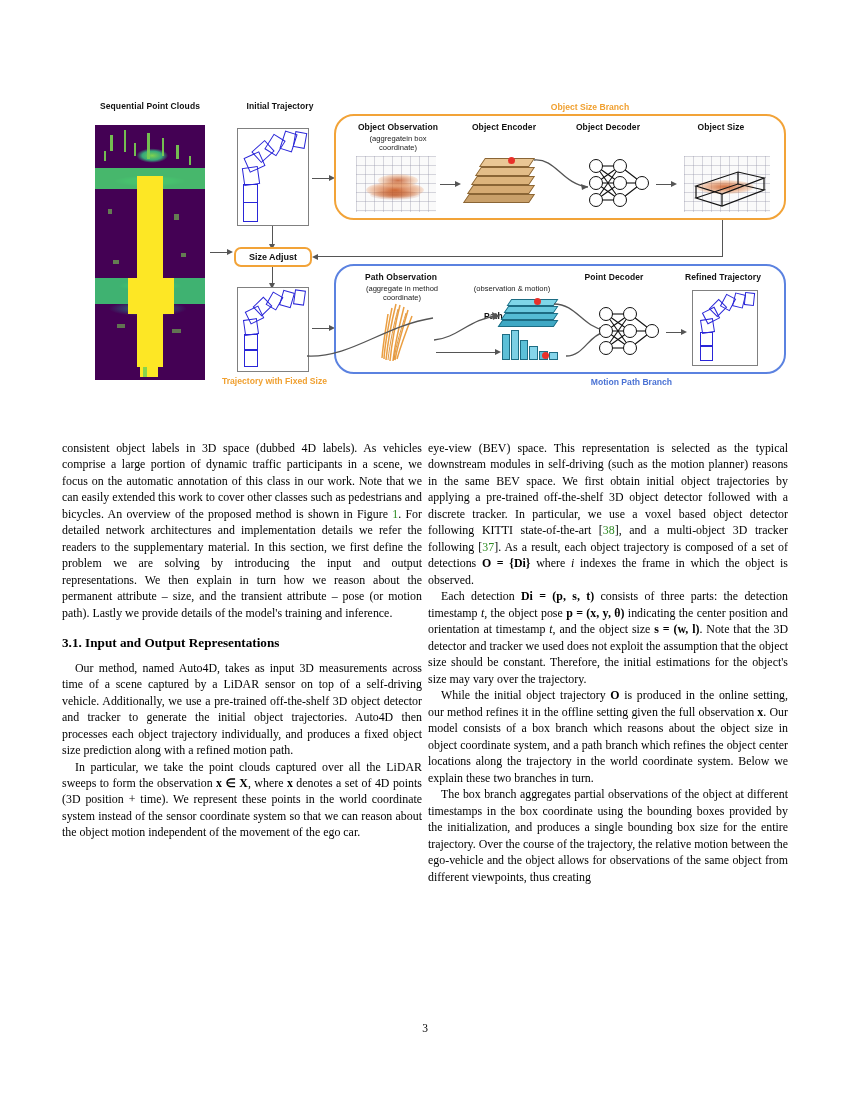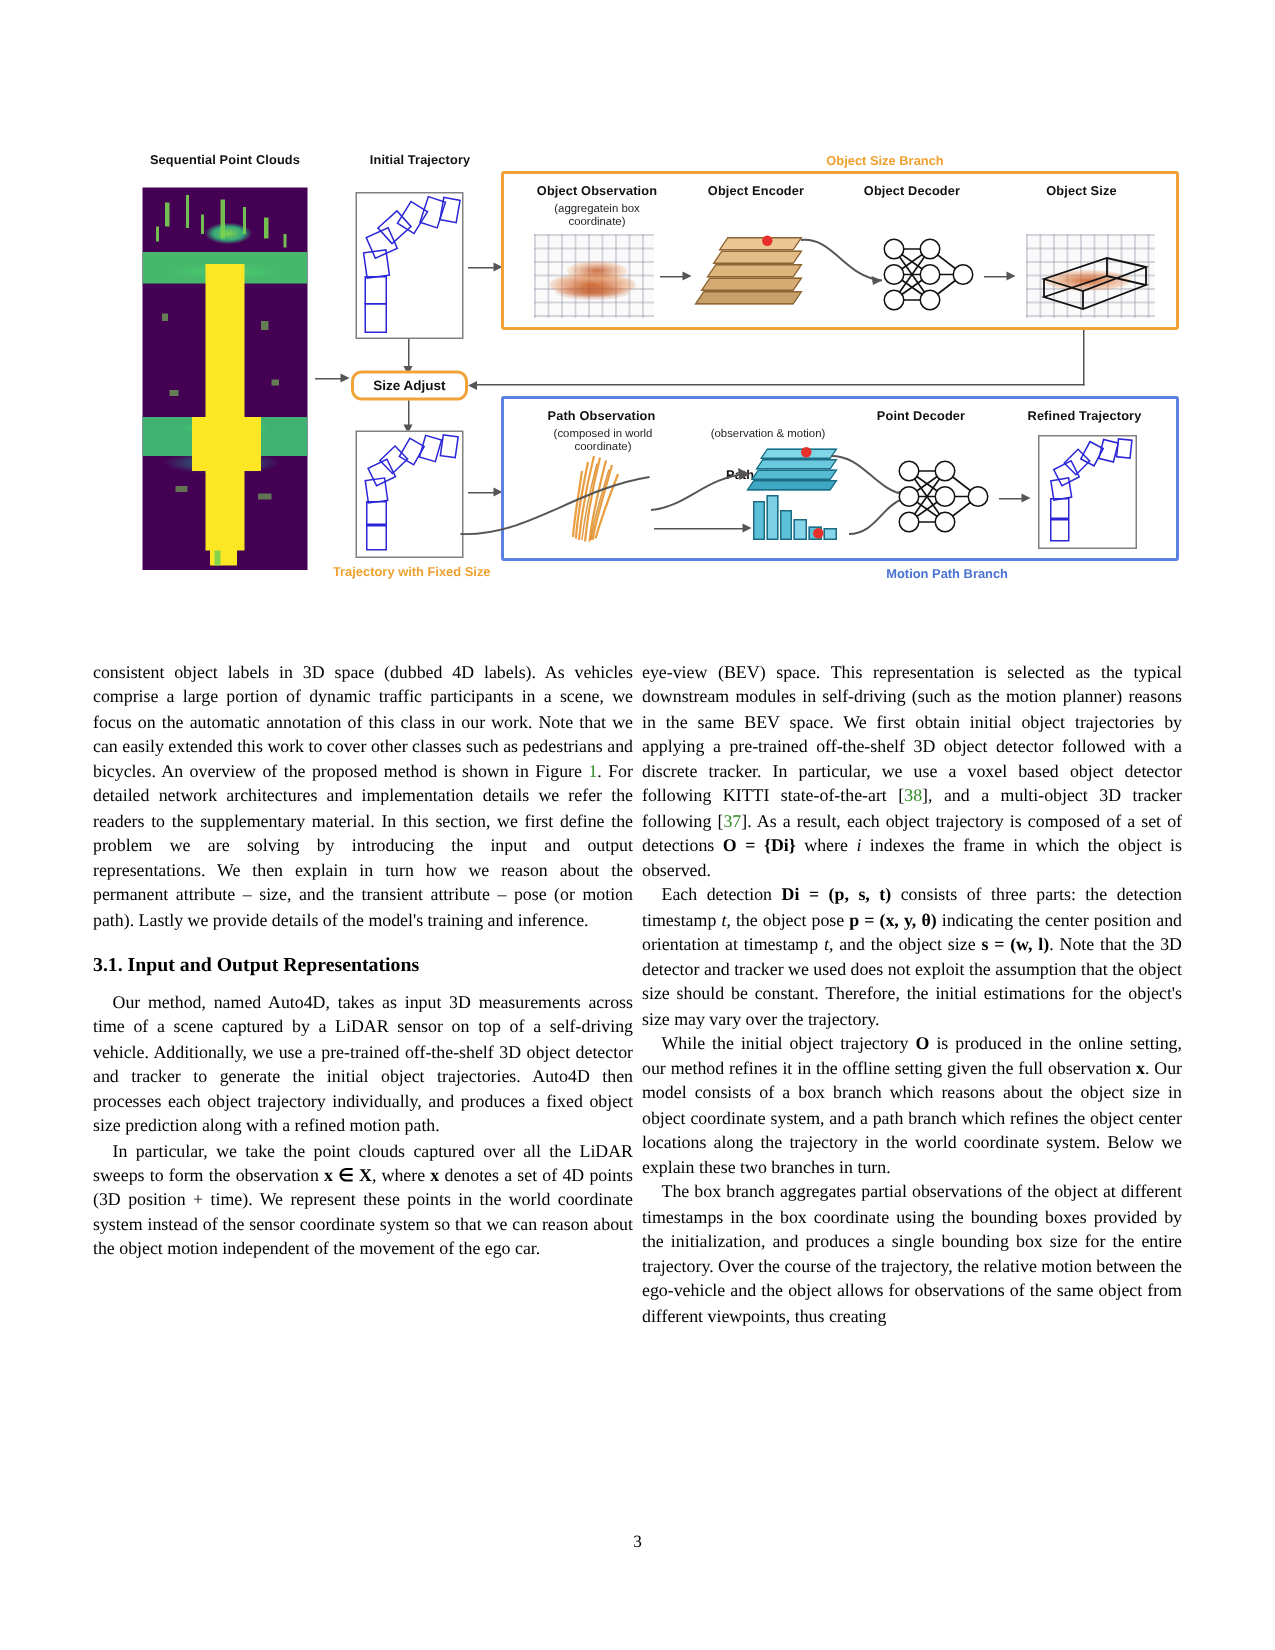--- a/index.html
+++ b/index.html
@@ -110,21 +110,21 @@
   .panel-frame {
     position: absolute;
     border: 1.4px solid #808080;
     background: #fff;
     box-sizing: border-box;
   }
 
   
   .branch-box {
     position: absolute;
-    border-radius: 2px;
+    border-radius: 20px;
     box-sizing: border-box;
     background: #fff;
     text-decoration: underline;
   }
   .branch-orange { border: 2.2px solid #f2a338; }
   .branch-blue { border: 2.2px solid #5b82e0; }
 
   .size-adjust {
     position: absolute;
     border: 2px solid #f2a338;
@@ -361,21 +361,21 @@
           <line x1="54" y1="16" x2="54" y2="28" stroke="#111" stroke-width="1.2"></line>
           <line x1="80" y1="22" x2="80" y2="34" stroke="#111" stroke-width="1.2"></line>
           <line x1="38" y1="38" x2="38" y2="50" stroke="#111" stroke-width="1.2"></line>
         </svg>
       </div>
     </div>
 
     <div class="branch-box branch-blue" style="left:272px;top:164px;width:452px;height:110px;">
 
       <div class="fig-label" style="position:absolute;left:10px;top:7px;width:110px;">Path Observation</div>
-      <div class="fig-sub" style="position:absolute;left:18px;top:18px;width:96px;">(composed in world coordinate)</div>
+      <div class="fig-sub" style="position:absolute;left:18px;top:18px;width:96px;">(aggregate in method coordinate)</div>
 
       <div class="fig-label" style="position:absolute;left:128px;top:7px;width:96px;margin-top:39px;">Path Encoder</div>
       <div class="fig-sub" style="position:absolute;left:126px;top:18px;width:100px;">(observation &amp; motion)</div>
 
       <div class="fig-label" style="position:absolute;left:232px;top:7px;width:92px;">Point Decoder</div>
       <div class="fig-label" style="position:absolute;left:332px;top:7px;width:110px;">Refined Trajectory</div>
 
       <div style="position:absolute;left:30px;top:34px;width:64px;height:64px;">
         <svg style="position:absolute;left:0;top:0;width:64px;height:64px;">
           <g stroke="#e8942e" stroke-width="1.5" fill="none" opacity=".9">

